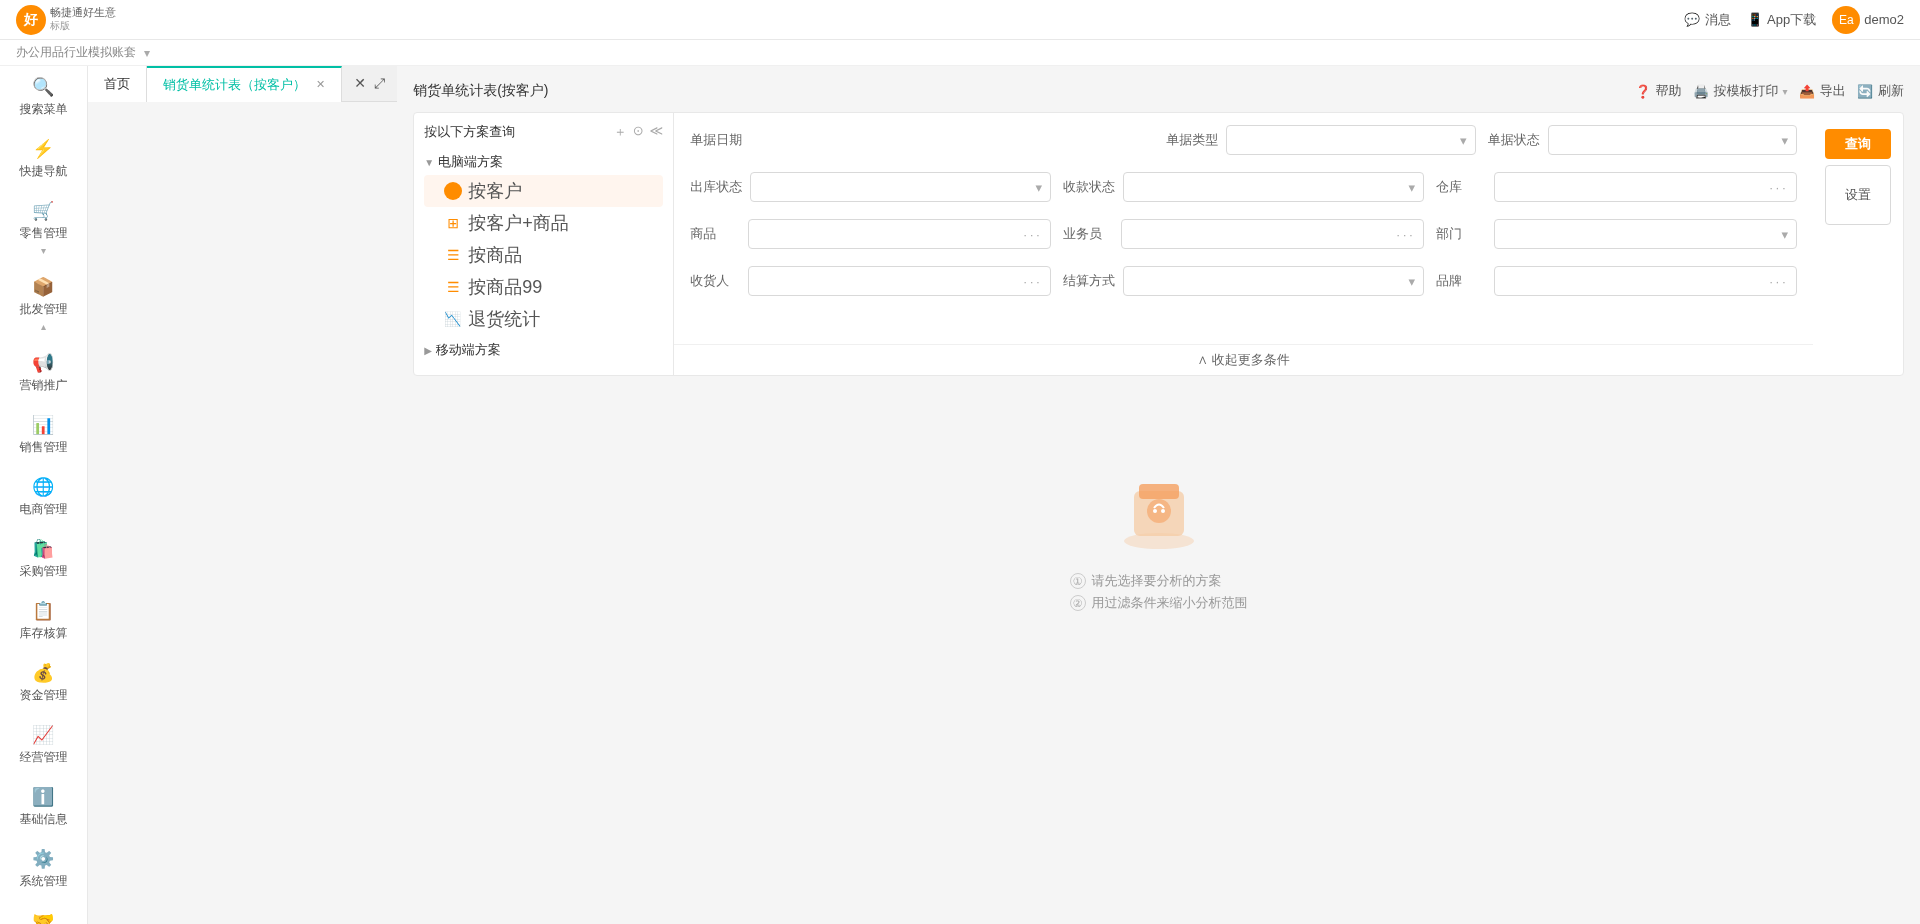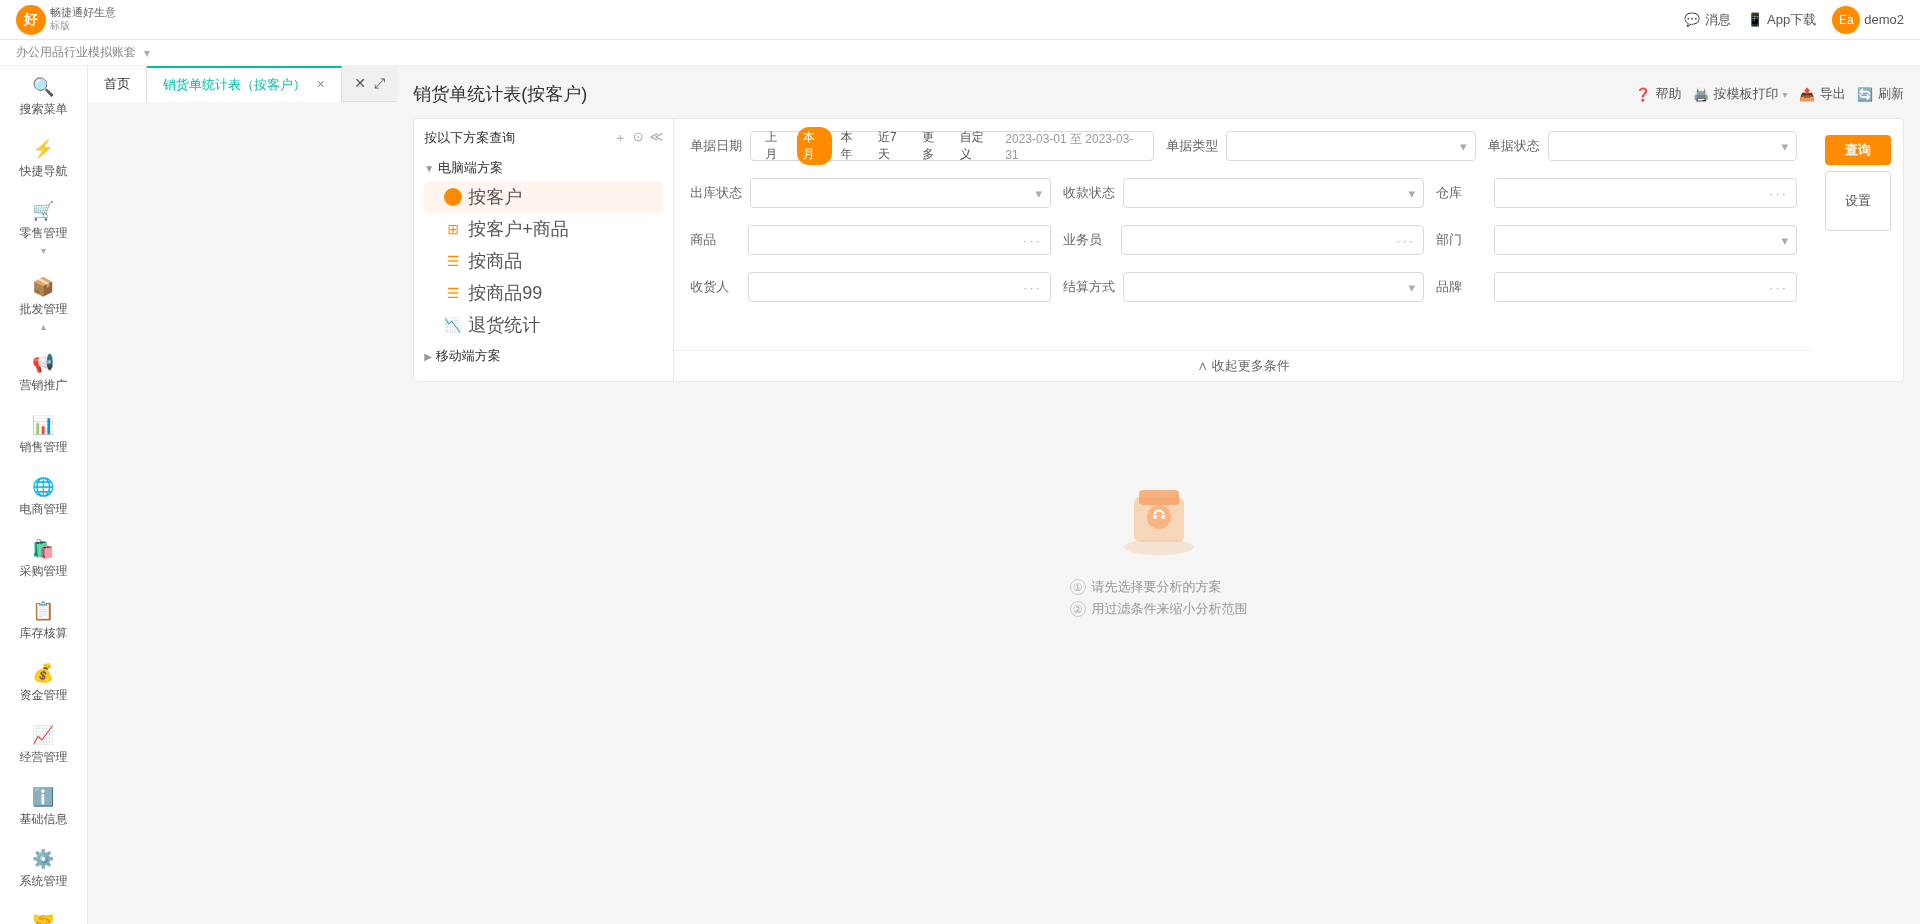--- a/index.html
+++ b/index.html
@@ -34,21 +34,21 @@
     .tab.home { background: #fff; color: #333; }
     .tab.active { background: #fff; color: #00bfa5; border-top: 2px solid #00bfa5; }
     .tab .close-btn { font-size: 11px; color: #999; margin-left: 4px; cursor: pointer; }
     .tab-maximize { margin-left: auto; padding: 0 12px; cursor: pointer; color: #555; font-size: 14px; display: flex; gap: 8px; }
 
     
     .page-content { flex: 1; overflow-y: auto; padding: 16px; }
 
     
     .page-title-bar { display: flex; justify-content: space-between; align-items: center; margin-bottom: 12px; }
-    .page-title { font-size: 18px; font-weight: 500; color: #333; }
+    .page-title { font-size: 14px; font-weight: 500; color: #333; }
     .page-actions { display: flex; gap: 12px; align-items: center; }
     .action-btn { display: flex; align-items: center; gap: 4px; color: #555; cursor: pointer; font-size: 13px; }
 
     
     .filter-panel { background: #fff; border: 1px solid #e8e8e8; border-radius: 4px; }
     .filter-body { display: flex; flex-wrap: nowrap; }
 
     
     .scheme-panel { width: 260px; border-right: 1px solid #e8e8e8; padding: 10px; flex-shrink: 0; }
     .scheme-title { display: flex; align-items: center; justify-content: space-between; margin-bottom: 8px; font-size: 13px; color: #333; }
@@ -287,31 +287,20 @@
                 </li>
               </ul>
             </div>
 
             <div style="flex:1;display:flex;flex-direction:column;">
               <div style="flex:1;padding:12px 16px;">
 
                 <div class="filter-row">
                   <div class="filter-field" style="flex:1.5">
                     <span class="filter-label">单据日期</span>
-                    <div class="filter-control" style="flex:1;gap:4px;">
-                      <div class="date-tabs">
-                        <span class="date-tab">上月</span>
-                        <span class="date-tab active">本月</span>
-                        <span class="date-tab">本年</span>
-                        <span class="date-tab">近7天</span>
-                        <span class="date-tab">更多</span>
-                        <span class="date-tab">自定义</span>
-                      </div>
-                      <span class="date-range">2023-03-01 至 2023-03-31</span>
-                    </div>
                   </div>
                   <div class="filter-field" style="flex:1">
                     <span class="filter-label">单据类型</span>
                     <div class="filter-control">
                       <span class="arrow">▾</span>
                     </div>
                   </div>
                   <div class="filter-field" style="flex:1">
                     <span class="filter-label">单据状态</span>
                     <div class="filter-control">

